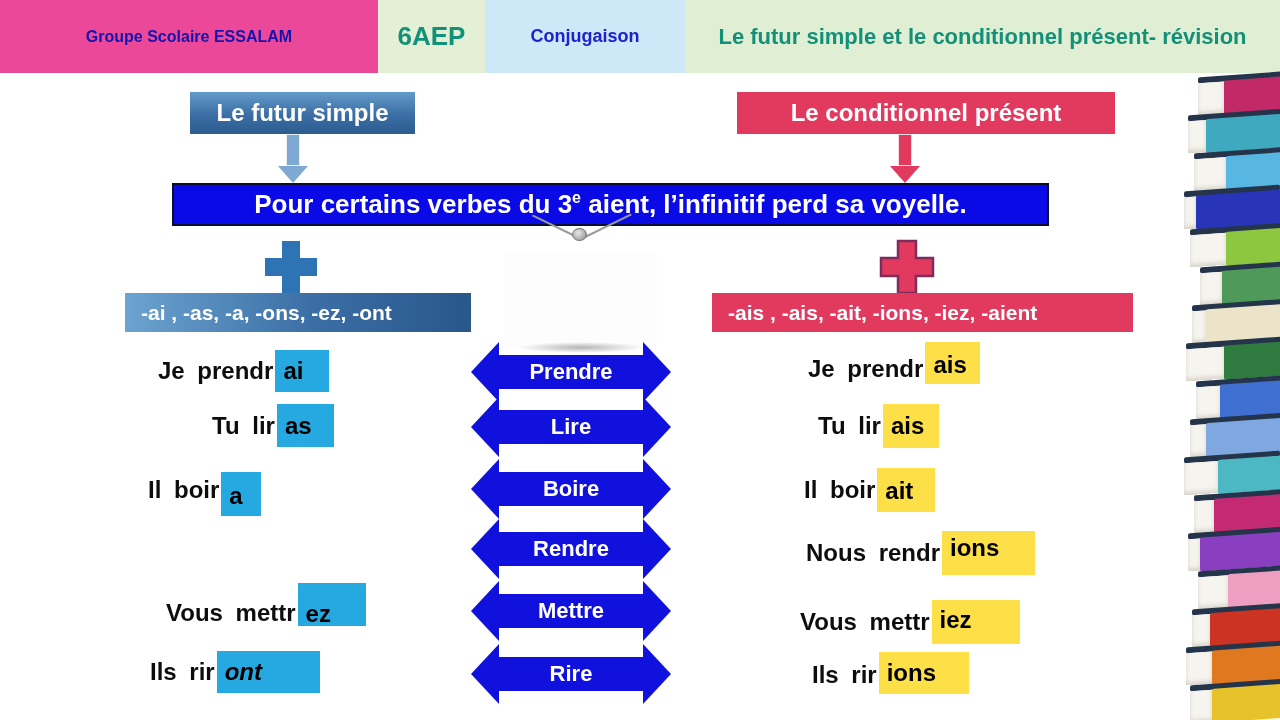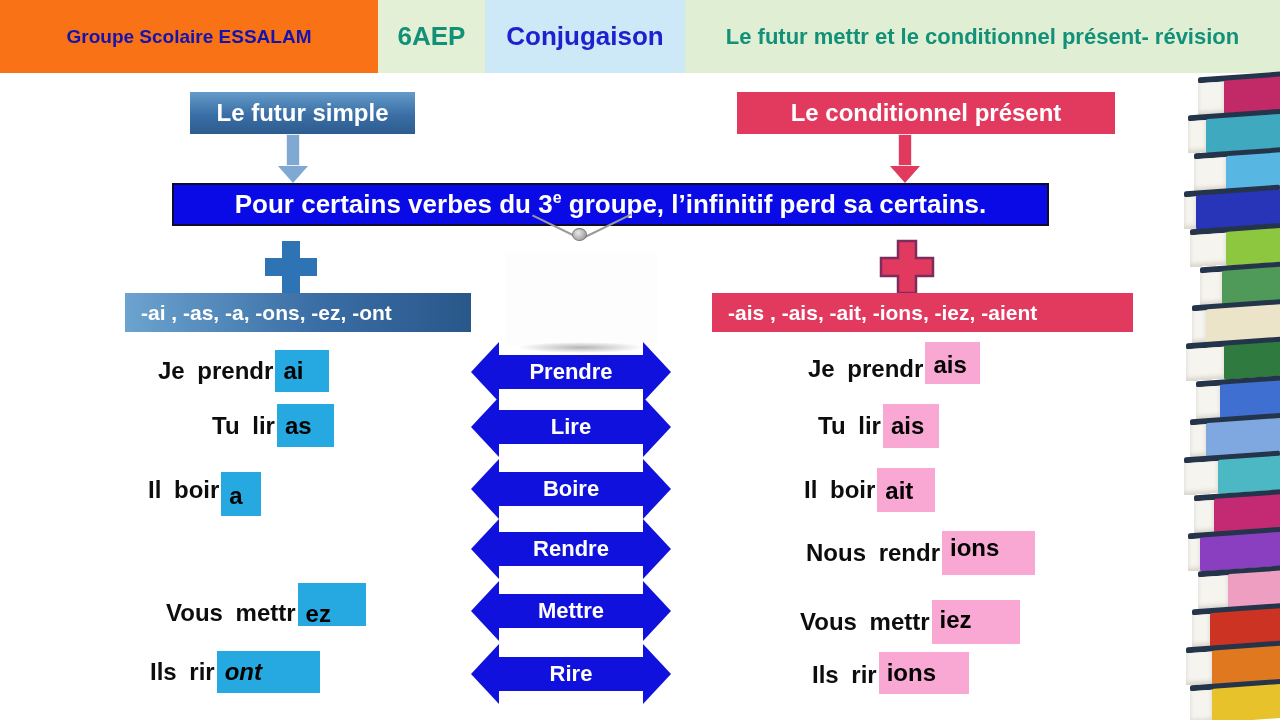--- a/index.html
+++ b/index.html
@@ -3,23 +3,23 @@
 <meta charset="utf-8">
 <style>
   * { margin:0; padding:0; box-sizing:border-box; }
   html,body { width:1280px; height:720px; }
   body { font-family:"Liberation Sans", sans-serif; background:#fff; overflow:hidden; }
   #canvas { position:relative; width:1280px; height:720px; background:#fff; overflow:hidden; }
 
   
   .header { position:absolute; left:0; top:0; width:1280px; height:73px; display:flex; }
   .hdr-cell { display:flex; align-items:center; justify-content:center; font-weight:bold; text-align:center; }
-  .hdr-school { width:378px; background:#f97316; color:#1414ad; font-size:19px; }
+  .hdr-school { width:378px; background:#ec4899; color:#1414ad; font-size:16px; }
   .hdr-grade  { width:107px; background:#e3f0d6; color:#129078; font-size:26px; }
-  .hdr-subject{ width:200px; background:#cde9f8; color:#2020cf; font-size:26px; }
+  .hdr-subject{ width:200px; background:#cde9f8; color:#2020cf; font-size:18px; }
   .hdr-title  { flex:1; background:#e0efd4; color:#129078; font-size:22px; line-height:1.4; padding:2px 30px 0 30px; }
 
   
   .books { position:absolute; right:0; top:74px; width:96px; height:646px; }
   .book { position:relative; width:96px; height:38px; transform:skewY(-4deg); }
   .book .spine { position:absolute; left:0; top:0; width:100%; height:6px; background:#24344a; border-radius:2px; }
   .book .pages { position:absolute; left:0; top:6px; bottom:0; background:#f6f4ee; box-shadow:inset 0 -3px 4px #d8d5cc; }
   .book .cover { position:absolute; right:0; top:5px; bottom:-1px; border-radius:2px 0 0 2px; }
 
   
@@ -65,21 +65,21 @@
   .endings { position:absolute; height:39px; color:#fff; font-weight:bold; font-size:21px;
              display:flex; align-items:center; padding-left:16px; }
   .end-futur { left:125px; top:293px; width:346px; background:linear-gradient(90deg,#6ca3cf 0%,#3a6ea5 55%,#29578a 100%); }
   .end-cond  { left:712px; top:293px; width:421px; background:#e23a5f; }
 
   
   .row { position:absolute; font-weight:bold; font-size:24px; color:#0d0d0d; white-space:nowrap; word-spacing:6px; }
   .hl { display:inline-block; position:relative; font-weight:bold; font-size:24px; color:#000;
         padding-left:8px; margin-left:2px; vertical-align:middle; overflow:hidden; }
   .hl-blue   { background:#26a9e0; }
-  .hl-salmon { background:#f9a8d4; }
+  .hl-salmon { background:#fde047; }
 
   .l1 { left:158px; top:352px; }  .l1 .hl { width:54px; height:42px; line-height:42px; top:-2px; }
   .l2 { left:168px; top:406px;margin-left:44px; }  .l2 .hl { width:57px; height:43px; line-height:43px; top:-2px; }
   .l3 { left:148px; top:470px; }  .l3 .hl { width:40px; height:44px; line-height:48px; top:2px; }
   .l4 { left:157px; top:539px; }  .l4 .hl { width:87px; height:44px; line-height:40px; top:-4px; }
   .l5 { left:166px; top:593px; }  .l5 .hl { width:68px; height:43px; line-height:62px; top:-10px; }
   .l6 { left:150px; top:653px; }  .l6 .hl { width:103px; height:42px; line-height:42px; top:-2px;font-style:italic; }
 
   .r1 { left:808px; top:350px; }  .r1 .hl { width:55px; height:42px; line-height:46px; top:-8px; }
   .r2 { left:818px; top:406px; }  .r2 .hl { width:56px; height:44px; line-height:44px; top:-2px; }
@@ -100,21 +100,21 @@
 </style>
 </head>
 <body>
 
 <div id="canvas">
 
   <div class="header">
     <div class="hdr-cell hdr-school">Groupe Scolaire ESSALAM</div>
     <div class="hdr-cell hdr-grade">6AEP</div>
     <div class="hdr-cell hdr-subject">Conjugaison</div>
-    <div class="hdr-cell hdr-title">Le futur mettr et le conditionnel présent- révision</div>
+    <div class="hdr-cell hdr-title">Le futur simple et le conditionnel présent- révision</div>
   </div>
 
   <div class="books" id="books">
       <div class="book" style="margin-left: 14px;">
         <div class="spine"></div>
         <div class="pages" style="right:70px"></div>
         <div class="cover" style="width:70px;background:#c12a66"></div>
       </div>
       <div class="book" style="margin-left: 4px;">
         <div class="spine"></div>
@@ -208,21 +208,21 @@
   <div class="down-arrow da-futur">
     <div class="stem"></div>
     <div class="head"></div>
   </div>
   <div class="down-arrow da-cond">
     <div class="stem"></div>
     <div class="head"></div>
   </div>
 
   <div class="banner">
-    <span><span>Pour certains verbes du 3</span><sup>e</sup><span> groupe, l’infinitif perd sa certains.</span></span>
+    <span><span>Pour certains verbes du 3</span><sup>e</sup><span> aient, l’infinitif perd sa voyelle.</span></span>
   </div>
 
   <div class="plus" style="left:262px; top:238px;">
     <svg width="58" height="58" viewBox="0 0 58 58">
       <path d="M20 3 h18 v17 h17 v18 h-17 v17 h-18 v-17 h-17 v-18 h17 z" fill="#2e74b5"></path>
     </svg>
   </div>
   <div class="plus" style="left:878px; top:238px;">
     <svg width="58" height="58" viewBox="0 0 58 58">
       <path d="M20 3 h18 v17 h17 v18 h-17 v17 h-18 v-17 h-17 v-18 h17 z" fill="#e23a5f" stroke="#7c2d5e" stroke-width="2.5"></path>

